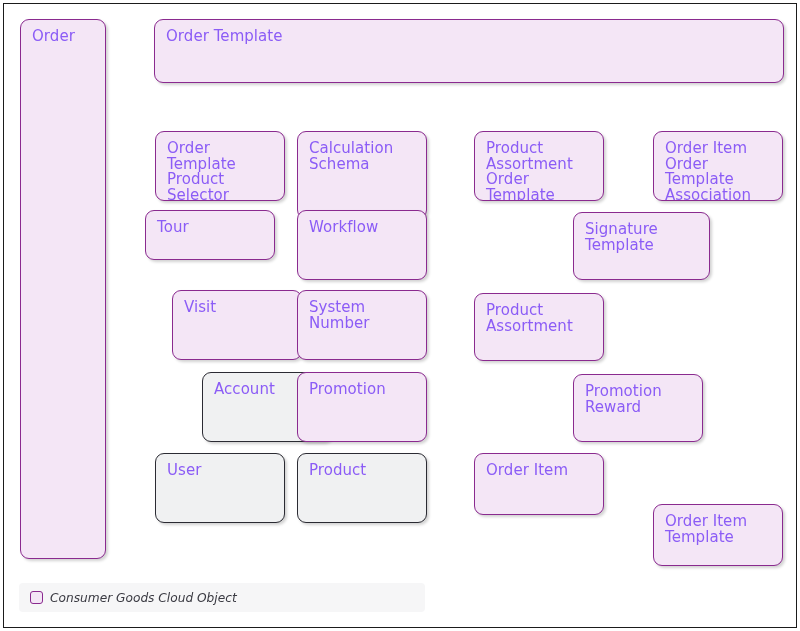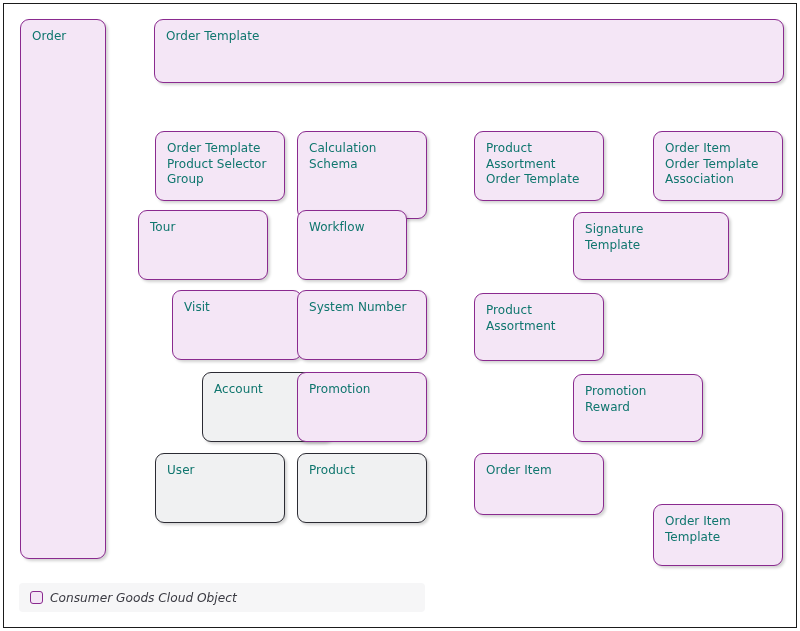--- a/index.html
+++ b/index.html
@@ -34,23 +34,23 @@
     left: 0;
     top: 0;
     width: 800px;
     height: 631px;
   }
   .entity {
     position: absolute;
     box-sizing: border-box;
     border-radius: 9px;
     padding: 9px 10px 0 11px;
-    font-size: 12px;
+    font-size: 15px;
     line-height: 15.5px;
-    color: #0f766e;
+    color: #8b5cf6;
     letter-spacing: 0.05px;
     box-shadow: 2px 2px 3px rgba(0,0,0,0.18);
     overflow: hidden;
   }
   .entity.cg {
     background: #f4e6f6;
     border: 1.6px solid #8a2a8f;
   }
   .entity.sf {
     background: #f0f1f2;
@@ -283,29 +283,29 @@
 Assortment
 Order Template</span>
   </div>
 
   <div class="entity cg" style="left:653px; top:131px; width:130px; height:70px;">
     <span class="entity-label">Order Item
 Order Template
 Association</span>
   </div>
 
-  <div class="entity cg" style="left:138px; top:210px; width:130px; height:70px;">
+  <div class="entity cg" style="left:145px; top:210px; width:130px; height:50px;">
     <span class="entity-label">Tour</span>
   </div>
 
-  <div class="entity cg" style="left:297px; top:210px; width:110px; height:70px;">
+  <div class="entity cg" style="left:297px; top:210px; width:130px; height:70px;">
     <span class="entity-label">Workflow</span>
   </div>
 
-  <div class="entity cg" style="left:573px; top:212px; width:156px; height:68px;">
+  <div class="entity cg" style="left:573px; top:212px; width:137px; height:68px;">
     <span class="entity-label">Signature
 Template</span>
   </div>
 
   <div class="entity cg" style="left:172px; top:290px; width:130px; height:70px;">
     <span class="entity-label">Visit</span>
   </div>
 
   <div class="entity cg" style="left:297px; top:290px; width:130px; height:70px;">
     <span class="entity-label">System Number</span>

